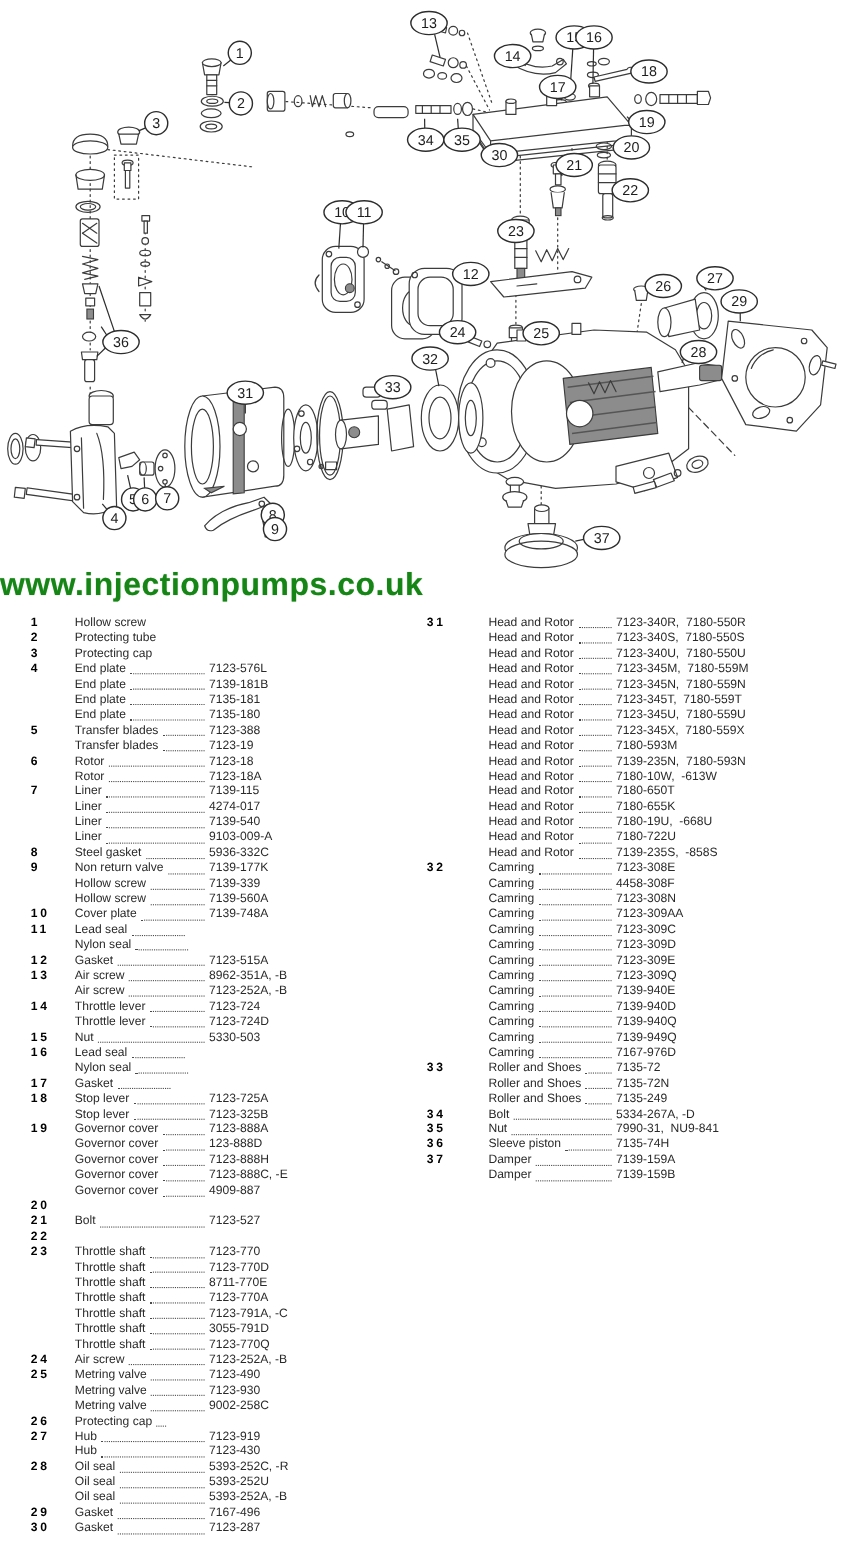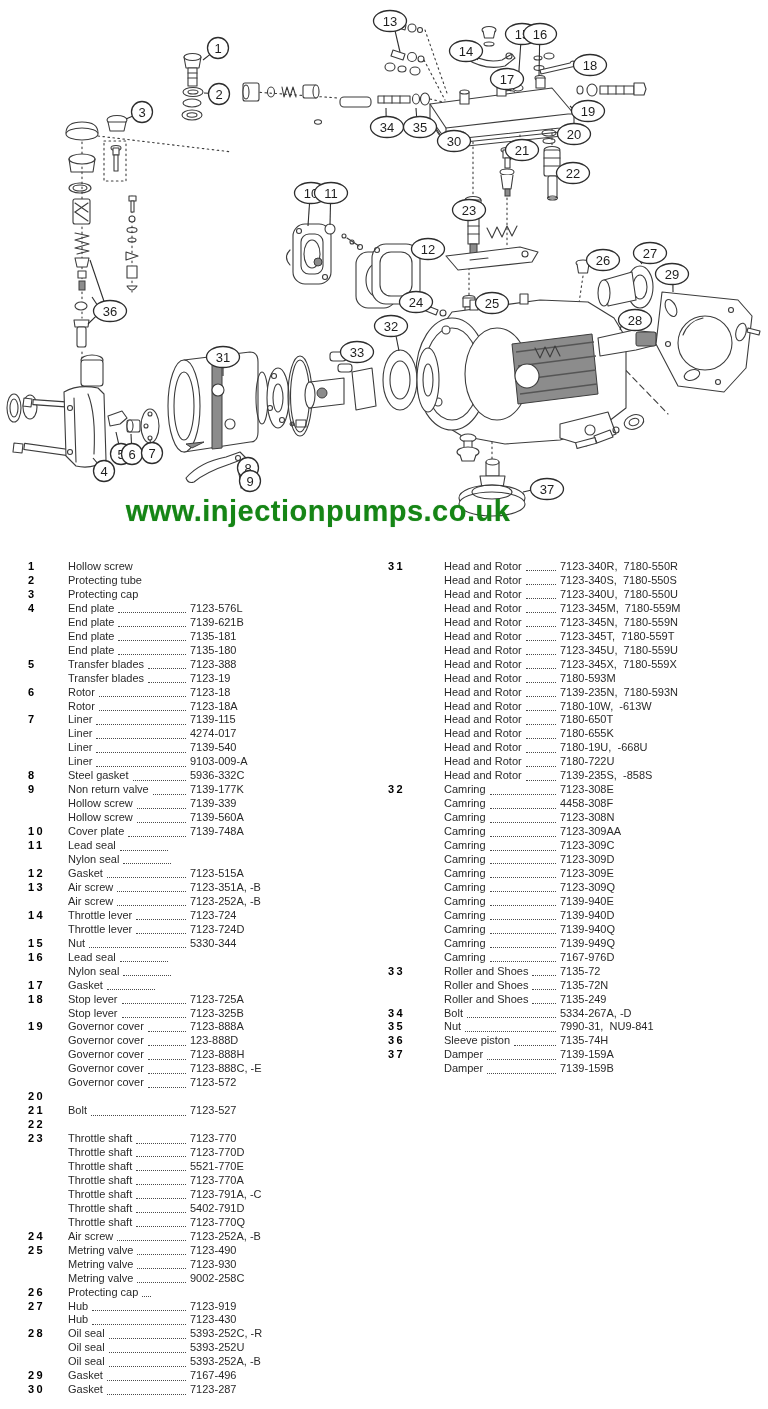--- a/index.html
+++ b/index.html
@@ -13,21 +13,21 @@
   .fw{fill:#ffffff;stroke:#3c3c3c;stroke-width:1.1;stroke-linejoin:round;stroke-linecap:round;}
   .dkf{fill:#8c8c8c;stroke:#3c3c3c;stroke-width:1;}
   .dk2{stroke:#555;stroke-width:1.4;fill:none;}
   .dot{stroke-dasharray:1.6,3.4;}
   .dash{stroke-dasharray:6,4;}
   .callout-bubble{fill:#ffffff;stroke:#2d2d2d;stroke-width:1.3;}
   .callout-num{font-family:"Liberation Sans",sans-serif;font-size:13px;fill:#1e1e1e;text-anchor:middle;}
   .callout-leader{stroke:#2d2d2d;stroke-width:1.1;fill:none;}
 
   .site-url{
-    position:absolute;top:495px;left:0;width:636px;text-align:center;
+    position:absolute;top:516px;left:0;width:636px;text-align:left;
     font-size:29px;font-weight:bold;color:#158515;letter-spacing:0.5px;
     text-shadow:0 0 1px rgba(20,120,20,.45);
   }
 
   .col{position:absolute;top:560px;}
   #col-left{left:28px;width:352px;}
   #col-right{left:388px;width:378px;}
   .item{display:flex;align-items:flex-start;}
   .item-num{
     flex:0 0 40px;font-weight:bold;font-size:11px;letter-spacing:2.5px;
@@ -608,21 +608,21 @@
             <span class="pname">End plate</span>
             <span class="leader"></span>
           </span>
           <span class="pnum">7123-576L</span>
         </div>
         <div class="entry">
           <span class="nw">
             <span class="pname">End plate</span>
             <span class="leader"></span>
           </span>
-          <span class="pnum">7139-621B</span>
+          <span class="pnum">7139-181B</span>
         </div>
         <div class="entry">
           <span class="nw">
             <span class="pname">End plate</span>
             <span class="leader"></span>
           </span>
           <span class="pnum">7135-181</span>
         </div>
         <div class="entry">
           <span class="nw">
@@ -780,21 +780,21 @@
       </div>
     </div>
     <div class="item">
       <span class="item-num">13</span>
       <div class="entries">
         <div class="entry">
           <span class="nw">
             <span class="pname">Air screw</span>
             <span class="leader"></span>
           </span>
-          <span class="pnum">7123-351A, -B</span>
+          <span class="pnum">8962-351A, -B</span>
         </div>
         <div class="entry">
           <span class="nw">
             <span class="pname">Air screw</span>
             <span class="leader"></span>
           </span>
           <span class="pnum">7123-252A, -B</span>
         </div>
       </div>
     </div>
@@ -818,21 +818,21 @@
       </div>
     </div>
     <div class="item">
       <span class="item-num">15</span>
       <div class="entries">
         <div class="entry">
           <span class="nw">
             <span class="pname">Nut</span>
             <span class="leader"></span>
           </span>
-          <span class="pnum">5330-344</span>
+          <span class="pnum">5330-503</span>
         </div>
       </div>
     </div>
     <div class="item">
       <span class="item-num">16</span>
       <div class="entries">
         <div class="entry">
           <span class="pname">Lead seal</span>
           <span class="leader short"></span>
         </div>
@@ -899,21 +899,21 @@
             <span class="pname">Governor cover</span>
             <span class="leader"></span>
           </span>
           <span class="pnum">7123-888C, -E</span>
         </div>
         <div class="entry">
           <span class="nw">
             <span class="pname">Governor cover</span>
             <span class="leader"></span>
           </span>
-          <span class="pnum">7123-572</span>
+          <span class="pnum">4909-887</span>
         </div>
       </div>
     </div>
     <div class="item">
       <span class="item-num">20</span>
     </div>
     <div class="item">
       <span class="item-num">21</span>
       <div class="entries">
         <div class="entry">
@@ -943,42 +943,42 @@
             <span class="pname">Throttle shaft</span>
             <span class="leader"></span>
           </span>
           <span class="pnum">7123-770D</span>
         </div>
         <div class="entry">
           <span class="nw">
             <span class="pname">Throttle shaft</span>
             <span class="leader"></span>
           </span>
-          <span class="pnum">5521-770E</span>
+          <span class="pnum">8711-770E</span>
         </div>
         <div class="entry">
           <span class="nw">
             <span class="pname">Throttle shaft</span>
             <span class="leader"></span>
           </span>
           <span class="pnum">7123-770A</span>
         </div>
         <div class="entry">
           <span class="nw">
             <span class="pname">Throttle shaft</span>
             <span class="leader"></span>
           </span>
           <span class="pnum">7123-791A, -C</span>
         </div>
         <div class="entry">
           <span class="nw">
             <span class="pname">Throttle shaft</span>
             <span class="leader"></span>
           </span>
-          <span class="pnum">5402-791D</span>
+          <span class="pnum">3055-791D</span>
         </div>
         <div class="entry">
           <span class="nw">
             <span class="pname">Throttle shaft</span>
             <span class="leader"></span>
           </span>
           <span class="pnum">7123-770Q</span>
         </div>
       </div>
     </div>

